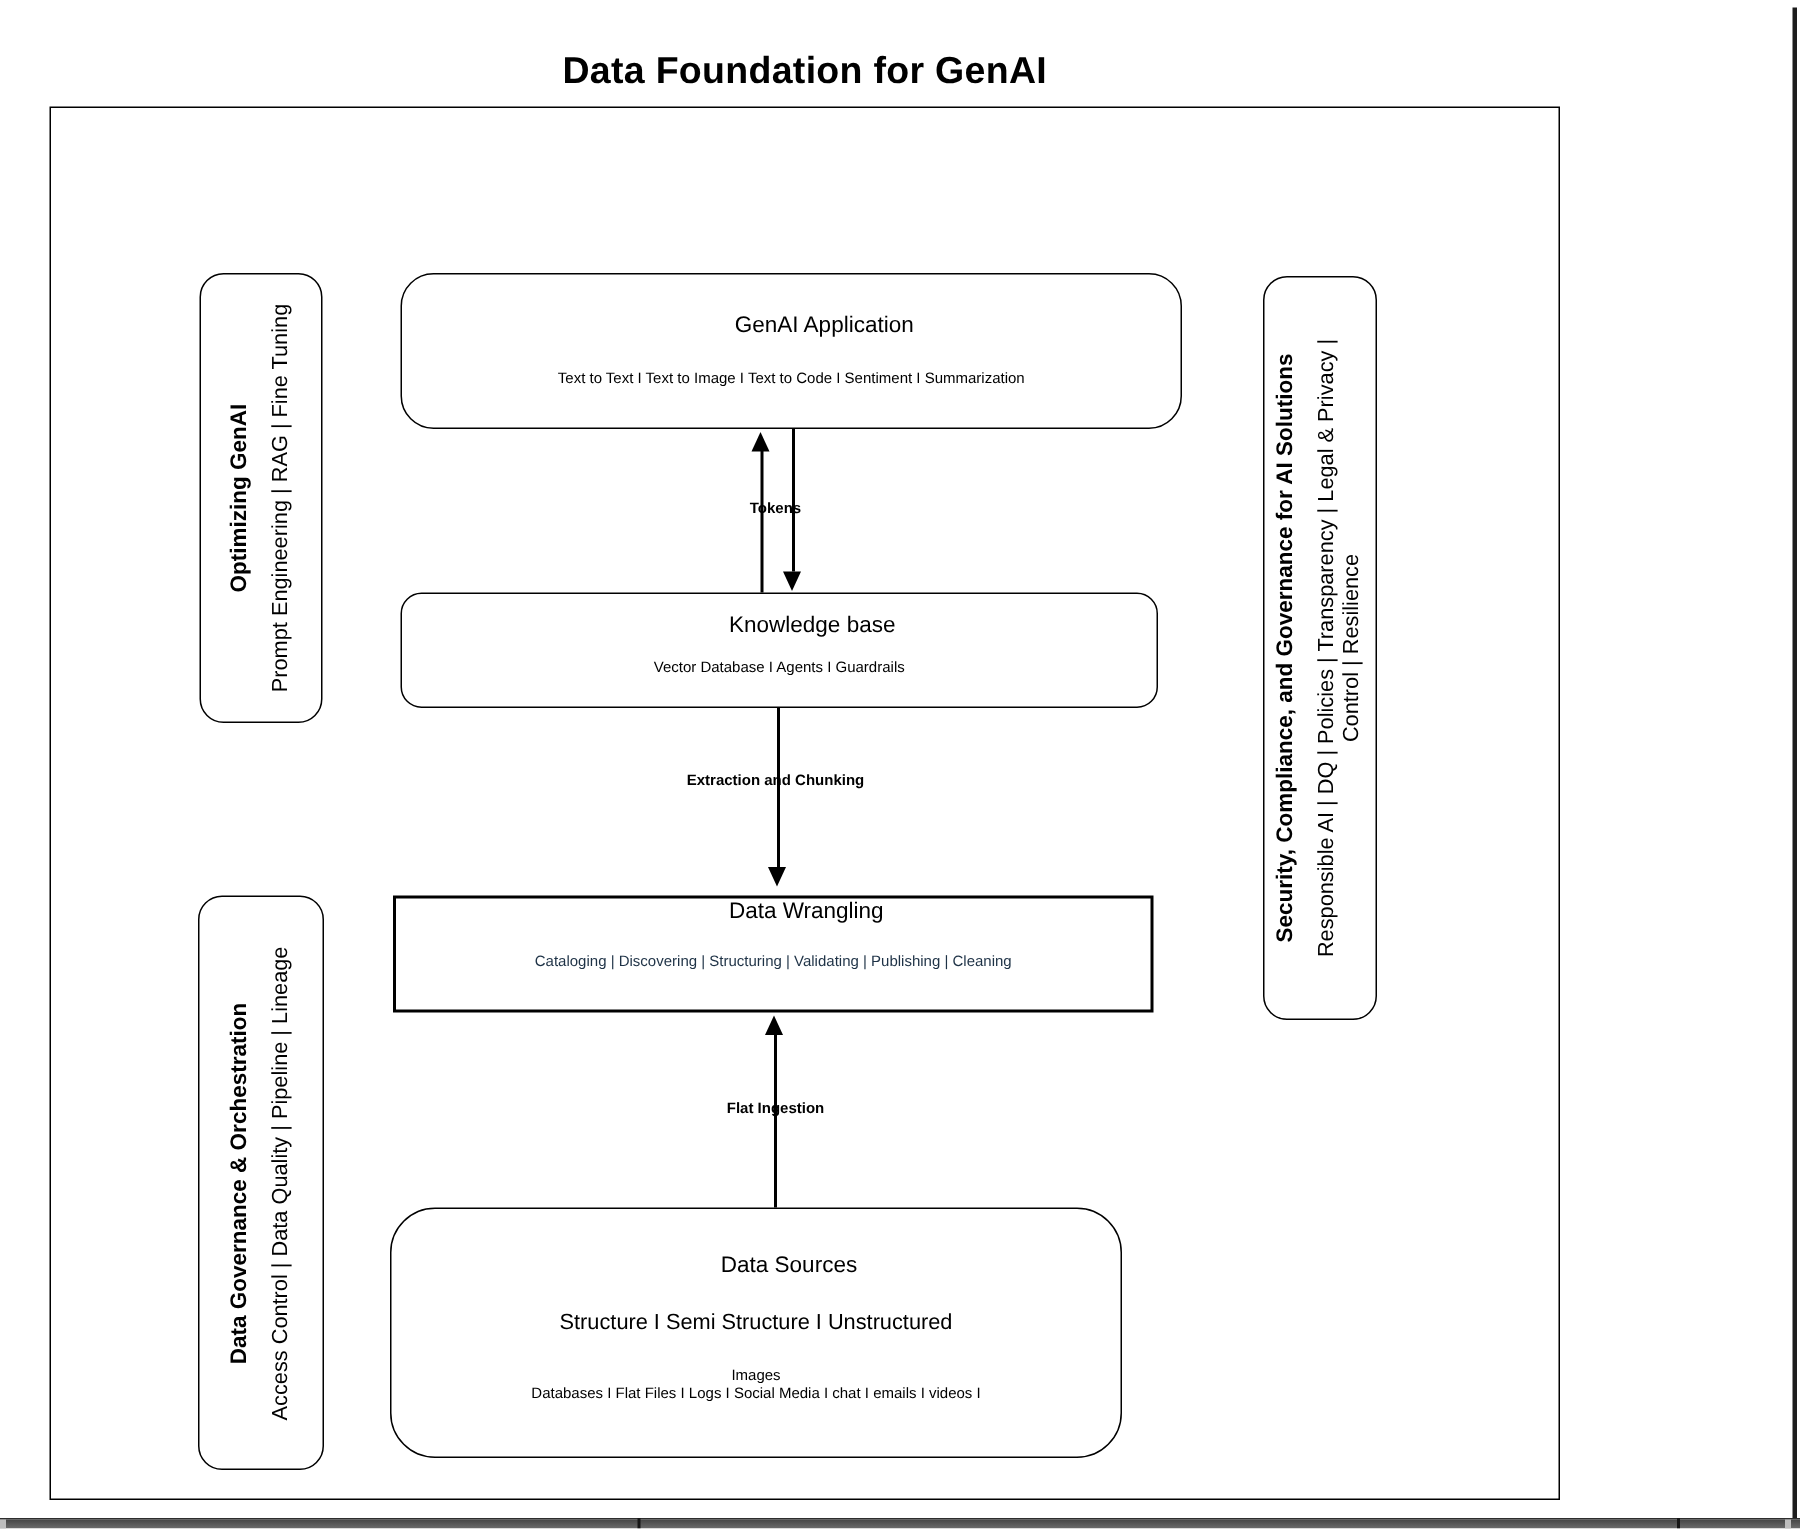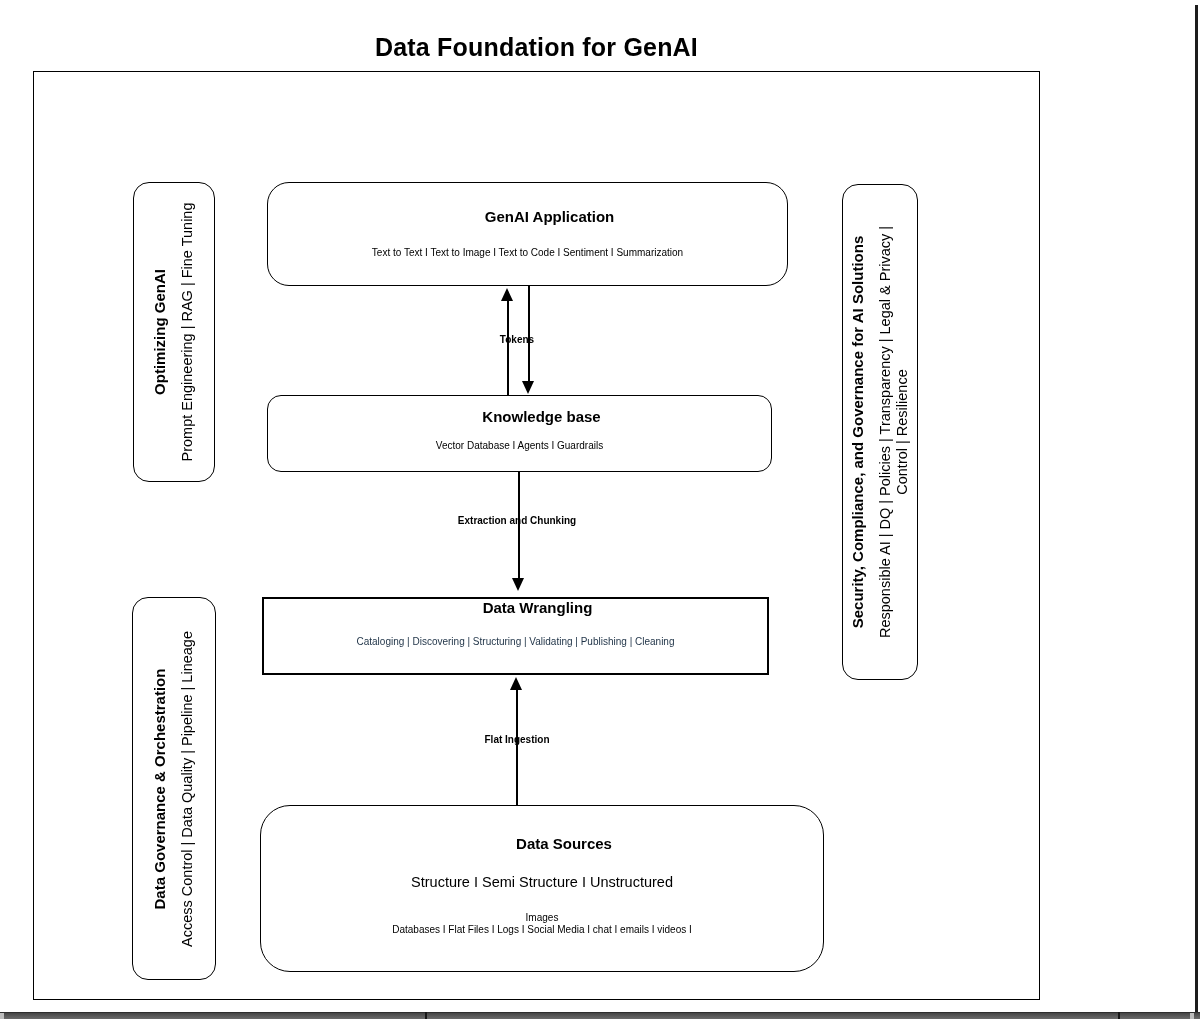--- a/index.html
+++ b/index.html
@@ -26,34 +26,34 @@
     background: #fff;
   }
 
   
   .fbox {
     border: 1.5px solid #000;
     background: #fff;
     display: flex; flex-direction: column; align-items: center;
     text-align: center;
   }
-  .fbox .btitle { font-weight: bold; font-size: 15px; margin-left: 44px; }
+  .fbox .btitle { font-weight: normal; font-size: 15px; margin-left: 44px; }
   .fbox .bbody  { font-size: 10px; line-height: 1.18; }
   .nowrap { white-space: nowrap; }
 
   .genai-box     { left: 267px; top: 182px; width: 521px; height: 104px; border-radius: 22px; padding-top: 25px; }
   .genai-box .bbody { margin-top: 22px; }
 
   .knowledge-box { left: 267px; top: 395px; width: 505px; height: 77px; border-radius: 14px; padding-top: 12px; }
   .knowledge-box .bbody { margin-top: 15px; }
 
   .wrangling-box { left: 262px; top: 597px; width: 507px; height: 78px; border: 2px solid #000; border-radius: 0; padding-top: 0; }
   .wrangling-box .bbody { margin-top: 20px; color: var(--wrangling-text, #1e3246); }
 
-  .sources-box   { left: 260px; top: 805px; width: 564px; height: 167px; border-radius: 30px; padding-top: 29px; }
+  .sources-box   { left: 260px; top: 805px; width: 488px; height: 167px; border-radius: 30px; padding-top: 29px; }
   .sources-box .bsub  { font-size: 14.5px; margin-top: 22px; }
   .sources-box .bbody { margin-top: 22px; }
 
   
   .vbox {
     border: 1.5px solid #000; border-radius: 16px;
     background: #fff;
   }
   .vbox .vinner {
     position: absolute; top: 50%; left: 50%;

